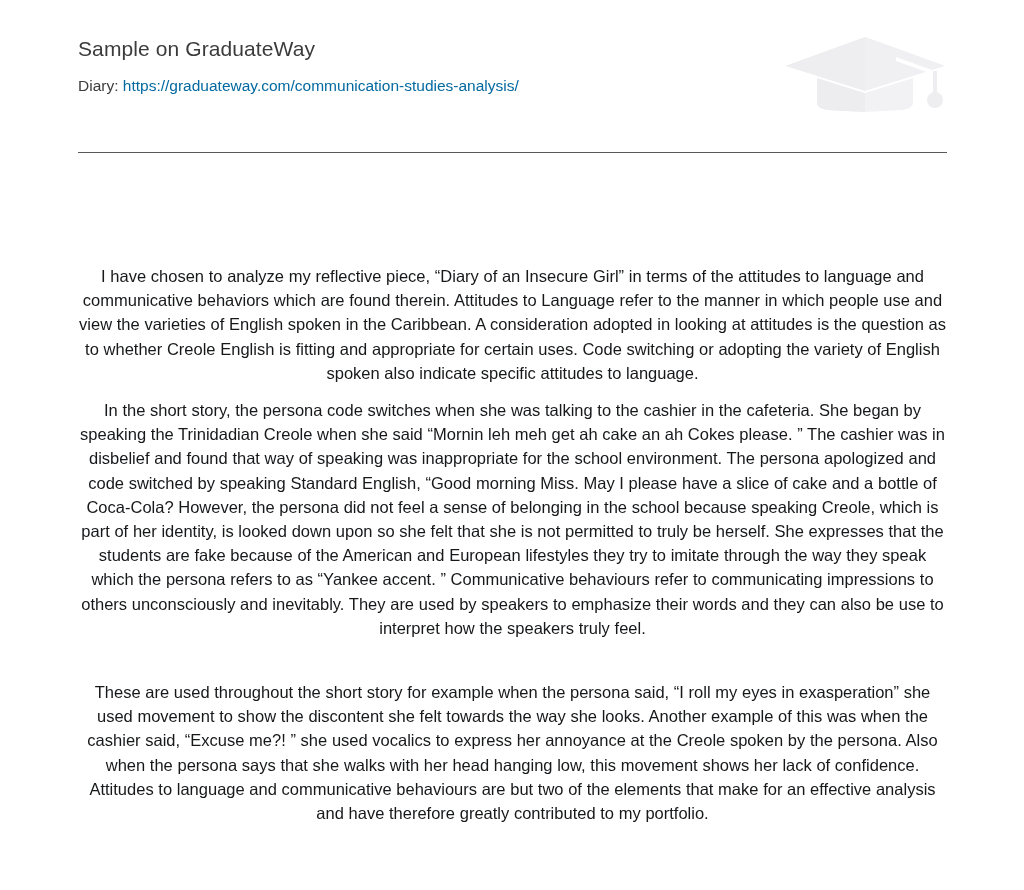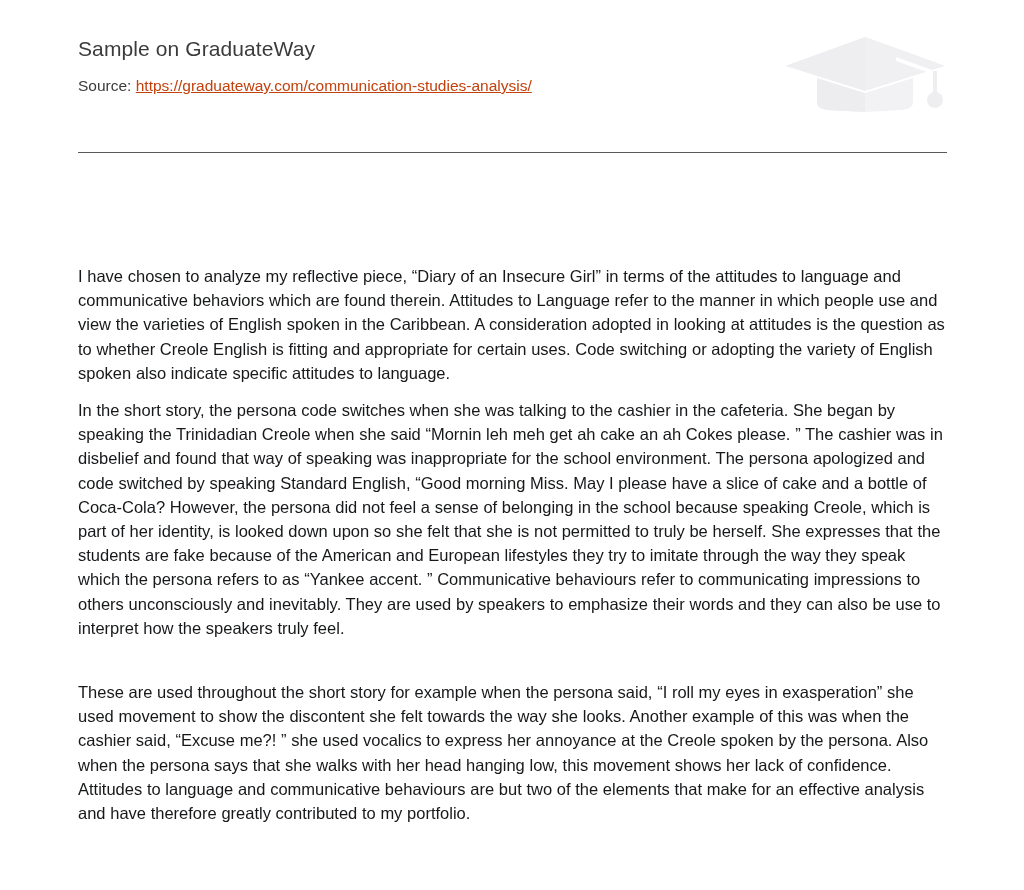--- a/index.html
+++ b/index.html
@@ -48,22 +48,21 @@
     margin-top: 14px;
     font-size: 15.5px;
     line-height: 20px;
     color: #6b6b6b;
     white-space: nowrap;
   }
   .source-label {
     color: #3c3c3c;
   }
   .source-url {
-    color: #c2410c;
-    text-decoration: underline;
+    color: #0369a1;
   }
 
   
   .logo {
     position: absolute;
     left: 783px;
     top: 33px;
     width: 164px;
     height: 80px;
   }
@@ -106,37 +105,37 @@
     left: 78px;
     top: 264px;
     width: 869px;
   }
 
   .article p {
     margin: 0 0 13px 0;
     font-size: 16.5px;
     line-height: 24.2px;
     color: #17181a;
-    text-align: left;
+    text-align: center;
     word-spacing: 0.1px;
   }
   .article p:last-child {
     margin-bottom: 0;
     margin-top: 40px;
   }
 </style>
 </head>
 <body>
 
 <div class="page">
 
   <div class="header">
     <div class="site-title">Sample on GraduateWay</div>
     <div class="source-line">
-      <span class="source-label">Source:</span>
+      <span class="source-label">Diary:</span>
       <span class="source-url">https://graduateway.com/communication-studies-analysis/</span>
     </div>
   </div>
 
   <div class="logo">
     <svg viewBox="0 0 164 80" xmlns="http://www.w3.org/2000/svg" aria-hidden="true">
 
       <path d="M34 36 L34 70 Q34 75 44 77 L82 79 L120 77 Q130 75 130 70 L130 36 Z" fill="#f2f2f4"></path>
       <path d="M34 36 L82 55 L82 79 L44 77 Q34 75 34 70 Z" fill="#ededf0"></path>
 

